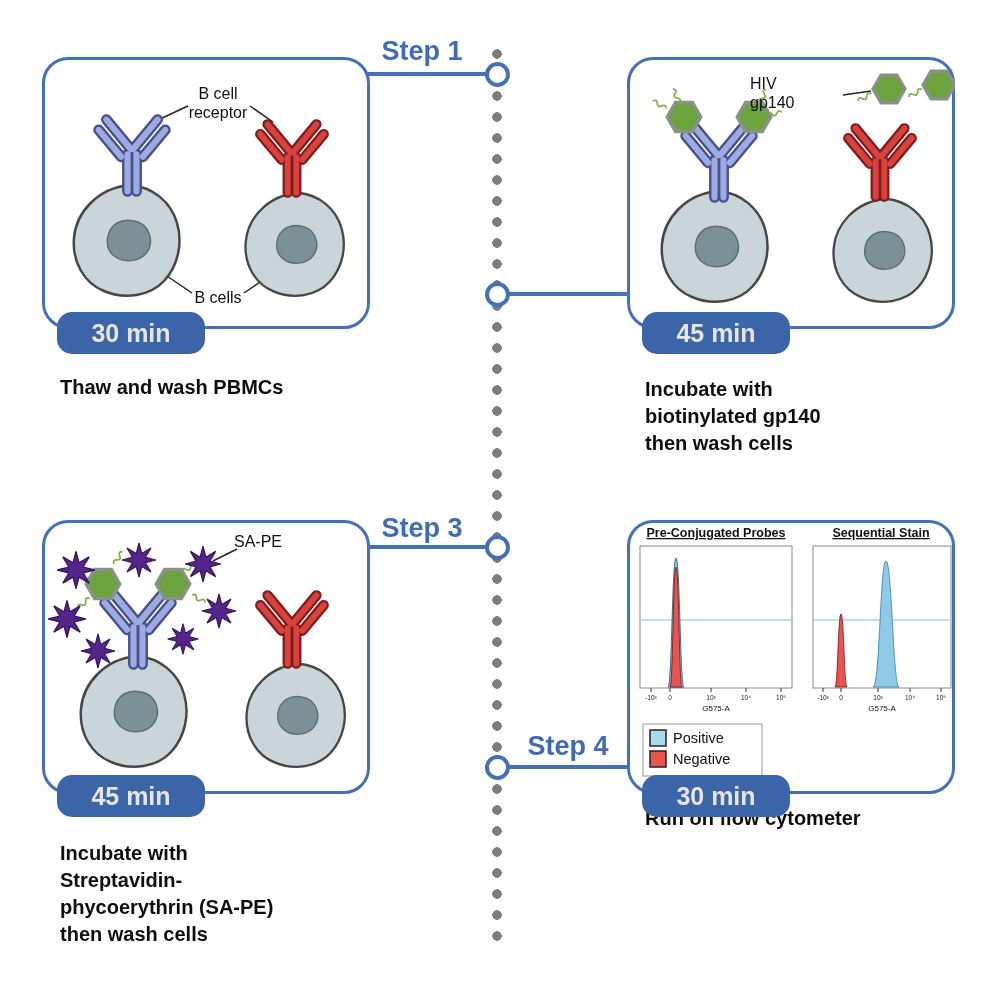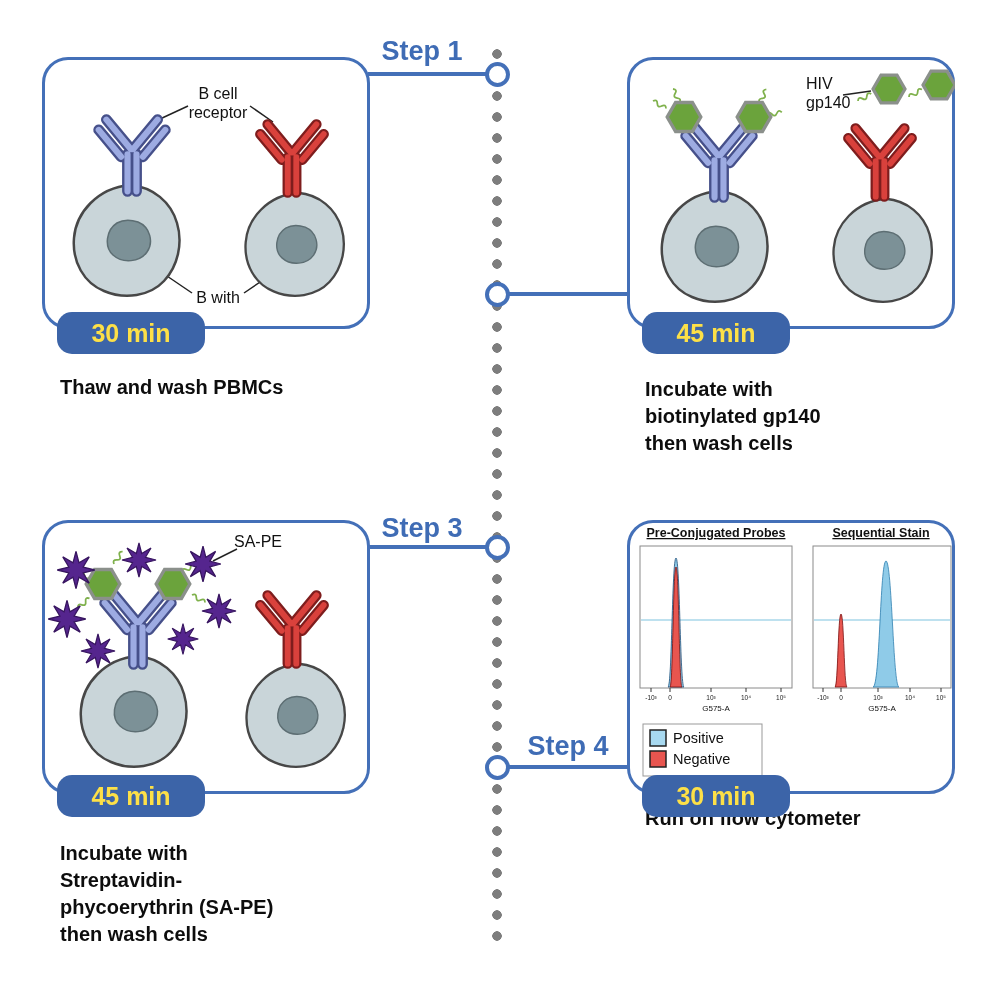--- a/index.html
+++ b/index.html
@@ -16,21 +16,21 @@
                 border:4px solid var(--accent-blue,#4470b8); background:#fff; z-index:2; }
   .step-label { position:absolute; font-size:27px; font-weight:700;
                 color:var(--step-text-blue,#3f6cb5); text-align:center; z-index:2; }
 
   .panel      { position:absolute; border:3.5px solid var(--accent-blue,#4470b8);
                 border-radius:26px; background:#fff; z-index:1; }
   .panel-art  { position:absolute; z-index:2; }
   .ann        { position:absolute; font-size:16px; line-height:1.2; color:#111; z-index:3; }
   .ann.center { text-align:center; }
   .badge      { position:absolute; width:148px; height:42px; border-radius:15px;
-                background:var(--badge-blue,#3c64a8); color:#fde047; font-size:25px; font-weight:700;
+                background:var(--badge-blue,#3c64a8); color:#e5e5e5; font-size:25px; font-weight:700;
                 display:flex; align-items:center; justify-content:center; z-index:3; }
   .caption    { position:absolute; font-size:20px; font-weight:700; color:#0d0d0d;
                 line-height:1.35; white-space:pre-line; z-index:1; }
 
   .pointer      { stroke:#222; stroke-width:1.5; }
   .plot-title   { font-size:12.5px; font-weight:600; text-decoration:underline; fill:#111;
                   font-family:"Liberation Sans",sans-serif; }
   .plot-frame   { fill:#fff; stroke:#8a8a8a; stroke-width:1; }
   .gate-line    { stroke:#a9d7ea; stroke-width:1.6; }
   .tick         { stroke:#333; stroke-width:1; }
@@ -92,21 +92,21 @@
     </g>
     <use href="#cell" transform="translate(85,182)"></use>
     <use href="#cell" transform="translate(253,186) scale(0.93)"></use>
     <use href="#abBlue" transform="translate(90,78) scale(1.28)"></use>
     <use href="#abRed" transform="translate(250,82) scale(1.22)"></use>
   </svg>
   <div class="ann center" style="left:158px;top:84px;width:120px">
     <div>B cell</div>
     <div>receptor</div>
   </div>
-  <div class="ann center" style="left:158px;top:288px;width:120px">B with</div>
+  <div class="ann center" style="left:158px;top:288px;width:120px">B cells</div>
   <div class="badge" style="left:57px;top:312px">30 min</div>
   <div class="caption" style="left:60px;top:374px">Thaw and wash PBMCs</div>
 
   <div class="panel" style="left:627px;top:57px;width:328px;height:272px"></div>
   <svg class="panel-art" style="left:627px;top:57px" width="328" height="272" viewBox="0 0 328 272">
     <line class="pointer" x1="216" y1="38" x2="244" y2="34"></line>
     <use href="#cell" transform="translate(88,188)"></use>
     <use href="#cell" transform="translate(256,192) scale(0.93)"></use>
     <use href="#abBlue" transform="translate(92,84) scale(1.28)"></use>
     <use href="#abRed" transform="translate(253,86) scale(1.22)"></use>
@@ -118,21 +118,21 @@
       <use href="#hex" transform="translate(57,60) scale(1.05)"></use>
       <use href="#hex" transform="translate(127,60) scale(1.05)"></use>
     </g>
     <g>
       <use href="#squig" transform="translate(231,44) rotate(-28)"></use>
       <use href="#squig" transform="translate(282,40) rotate(-30)"></use>
       <use href="#hex" transform="translate(262,32)"></use>
       <use href="#hex" transform="translate(312,28)"></use>
     </g>
   </svg>
-  <div class="ann" style="left:806px;top:74px;width:70px">
+  <div class="ann" style="left:750px;top:74px;width:70px">
     <div>HIV</div>
     <div>gp140</div>
   </div>
   <div class="badge" style="left:642px;top:312px">45 min</div>
   <div class="caption" style="left:645px;top:376px">Incubate with
 biotinylated gp140
 then wash cells</div>
 
   <div class="panel" style="left:42px;top:520px;width:328px;height:274px"></div>
   <svg class="panel-art" style="left:42px;top:520px" width="328" height="274" viewBox="0 0 328 274">

